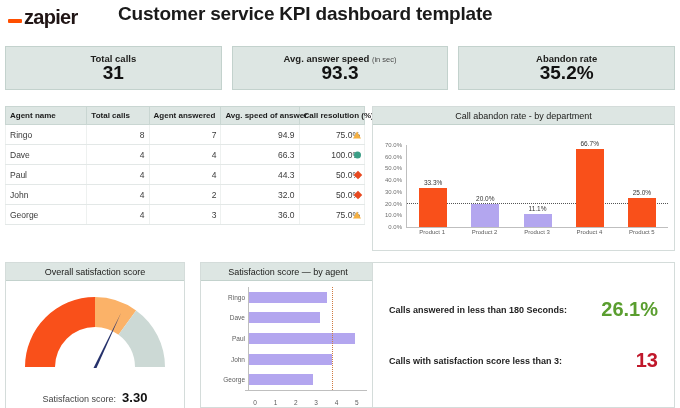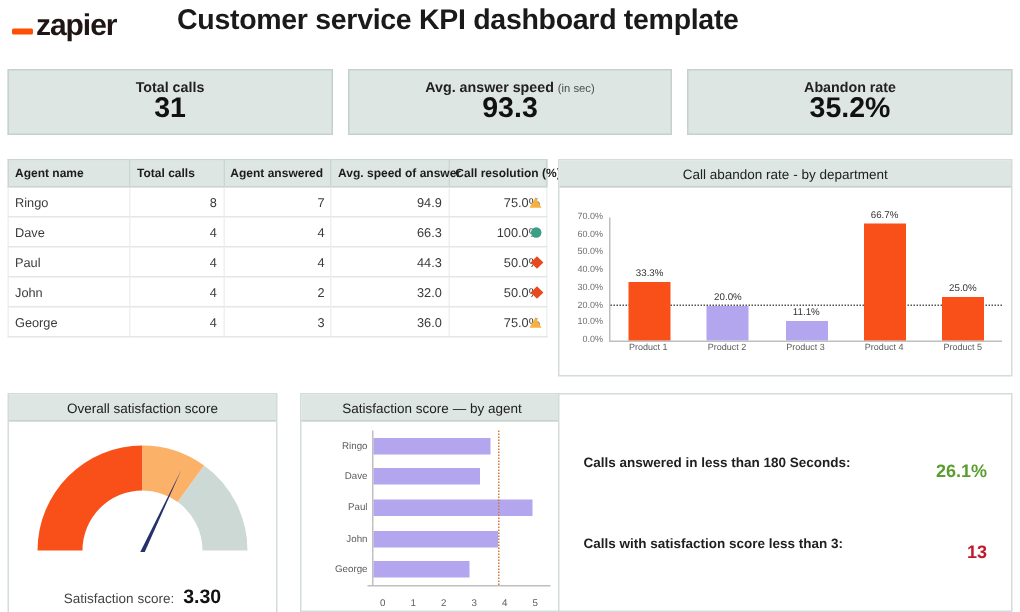--- a/index.html
+++ b/index.html
@@ -82,21 +82,21 @@
   .hb-thresh{position:absolute;top:6px;bottom:18px;border-left:1px dotted #d07a40;}
   .hb-axis{position:absolute;left:44px;right:8px;bottom:2px;display:flex;}
   .hb-axis span{flex:1;text-align:center;font-size:6.5px;color:#5c5c5c;}
   .hb-axisline{position:absolute;left:44px;right:8px;bottom:17px;border-top:1px solid #bfbfbf;}
 
   
   .stats-panel{left:372px;top:262px;width:303px;height:146px;display:flex;flex-direction:column;
                justify-content:center;padding:0 16px;box-sizing:border-box;}
   .stat-row{display:flex;align-items:center;justify-content:space-between;margin:14px 0;}
   .stat-label{font-size:9px;font-weight:bold;color:#1f1f1f;}
-  .stat-value{font-size:12px;font-weight:bold;margin-top:12px;}
+  .stat-value{font-size:20px;font-weight:bold;}
 </style>
 </head>
 <body>
 
 <div class="page">
 
   <div class="header">
     <div class="logo">
       <div class="logo-dash"></div>
       <div class="logo-text">zapier</div>

